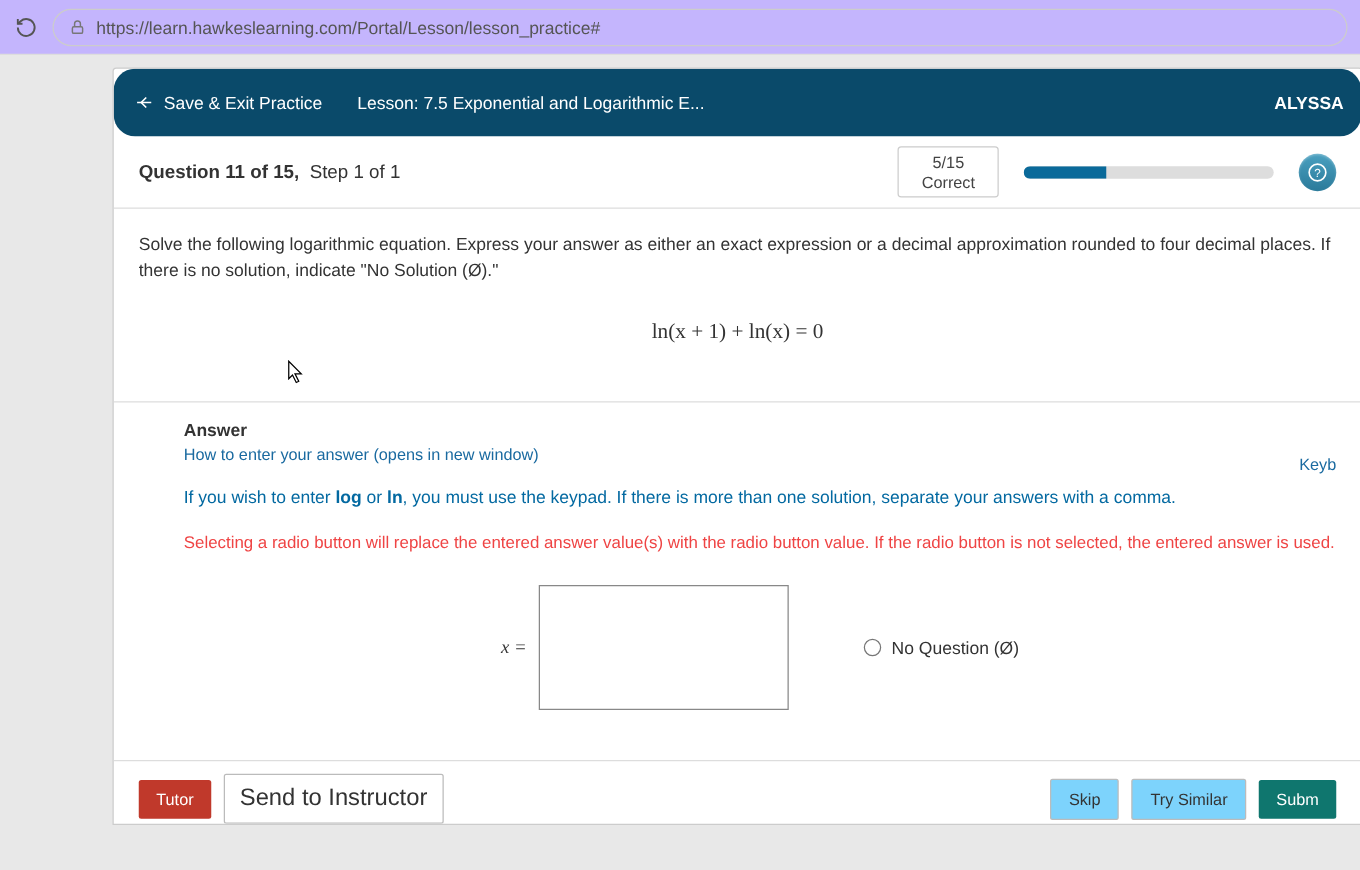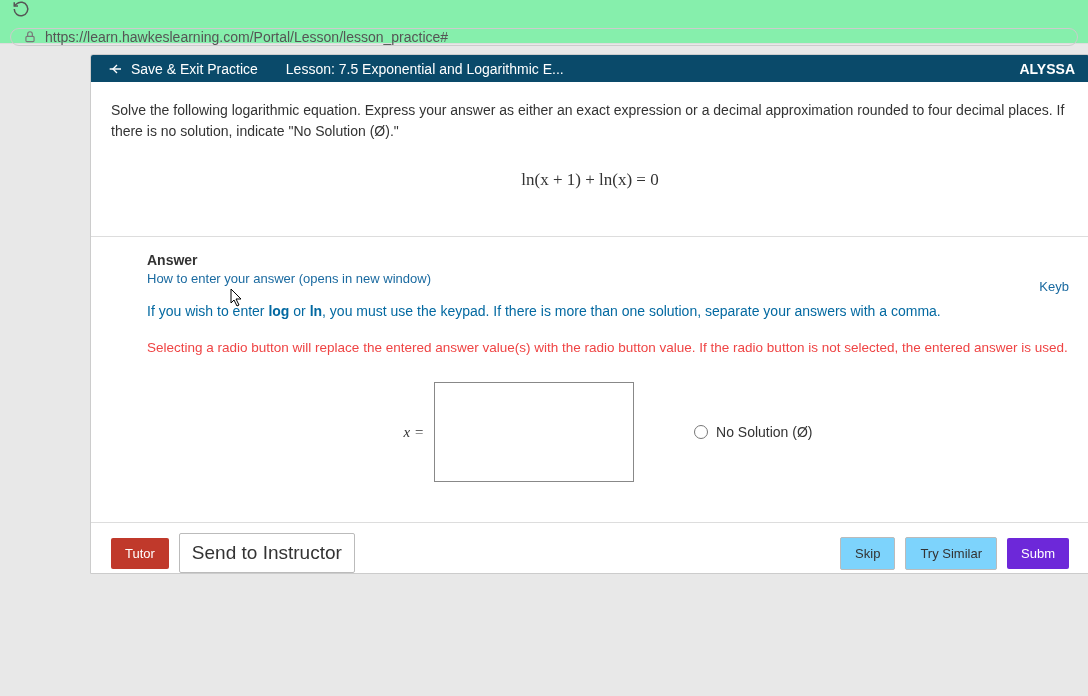--- a/index.html
+++ b/index.html
@@ -6,26 +6,26 @@
 body {
   font-family: "Segoe UI", Arial, sans-serif;
   background: #e8e8e8;
   width: 1088px;
   height: 696px;
   overflow: hidden;
   color: #333;
 }
 .browser-bar {
   display: flex;
+  align-items: center;
   height: 44px;
-  background: #86efac;
+  background: #c4b5fd;
   border-bottom: 1px solid #ddd;
   padding: 0 10px;
   gap: 10px;
-  flex-direction: column;
 }
 .reload-btn { width: 22px; height: 22px; display:flex; align-items:center; justify-content:center; color:#555; cursor:pointer;}
 .url-bar {
   flex: 1;
   height: 30px;
   border: 1px solid #ccc;
   border-radius: 15px;
   display: flex;
   align-items: center;
   padding: 0 12px;
@@ -40,22 +40,23 @@
   border: 1px solid #ccc;
   border-radius: 3px 3px 0 0;
   overflow: hidden;
   width: 1000px;
 }
 .topbar {
   background: #0a4a6a;
   color: #fff;
   display: flex;
   align-items: center;
-  height: 27px;
+  height: 54px;
   font-size: 14px;
+  border-radius: 17px;
 }
 .save-exit {
   display: flex;
   align-items: center;
   gap: 8px;
   padding: 0 16px;
   height: 100%;
   cursor: pointer;
 }
 .lesson-title { padding: 0 12px; }
@@ -144,21 +145,21 @@
 .send-btn {
   background: #fff; border:1px solid #bbb; padding: 8px 12px;
   font-size: 19px; border-radius: 2px; cursor:pointer; color:#333;
 }
 .footer-spacer{flex:1;}
 .skip-btn, .try-btn {
   background:#7dd3fc; border:1px solid #bbb; padding: 8px 14px;
   font-size: 13px; border-radius:2px; cursor:pointer; color:#333;
 }
 .submit-btn {
-  background:#6d28d9; color:#fff; border:none; padding: 8px 14px;
+  background:#0f766e; color:#fff; border:none; padding: 8px 14px;
   font-size:13px; border-radius:2px; cursor:pointer;
 }
 .cursor-pointer {
   position: absolute;
   left: 230px; top: 288px;
   width: 14px; height: 20px;
   pointer-events: none;
 }
 </style>
 </head>
@@ -191,20 +192,40 @@
             <path d="M21 12H4"></path>
           </svg>
       </span>
       <span>Save &amp; Exit Practice</span>
     </div>
     <div class="lesson-title">Lesson: 7.5 Exponential and Logarithmic E...</div>
     <div class="topbar-spacer"></div>
     <div class="user-name">ALYSSA</div>
   </div>
 
+  <div class="qheader">
+    <div class="qtitle">
+      <b>Question 11 of 15,</b>
+      &nbsp;<span>Step 1 of 1</span>
+    </div>
+    <div class="qheader-spacer"></div>
+    <div class="correct-box">
+      <div>5/15</div>
+      <div>Correct</div>
+    </div>
+    <div class="progress-wrap">
+      <div class="progress-fill"></div>
+    </div>
+    <div class="help-btn">
+      <svg viewBox="0 0 24 24" width="16" height="16" fill="currentColor">
+          <circle cx="12" cy="12" r="10" fill="none" stroke="currentColor" stroke-width="2"></circle>
+          <text x="12" y="17" text-anchor="middle" font-size="14" fill="#fff">?</text>
+        </svg>
+    </div>
+  </div>
 
   <div class="content">
     <div class="prompt">Solve the following logarithmic equation. Express your answer as either an exact expression or a decimal approximation rounded to four decimal places. If there is no solution, indicate "No Solution (Ø)."</div>
     <div class="equation">ln(x + 1) + ln(x) = 0</div>
   </div>
 
   <hr class="divider">
 
   <div class="answer-section">
     <div>
@@ -217,21 +238,21 @@
     </div>
     <div class="radio-note">Selecting a radio button will replace the entered answer value(s) with the radio button value. If the radio button is not selected, the entered answer is used.</div>
 
     <div class="answer-row">
       <div class="xeq">
         <span>x =</span>
         <div class="answer-input"></div>
       </div>
       <label class="radio-opt">
         <span class="radio-circle"></span>
-        <span>No Solution (Ø)</span>
+        <span>No Question (Ø)</span>
       </label>
     </div>
   </div>
 
   <div class="footer">
     <button class="tutor-btn">Tutor</button>
     <button class="send-btn">Send to Instructor</button>
     <div class="footer-spacer"></div>
     <button class="skip-btn">Skip</button>
     <button class="try-btn">Try Similar</button>

